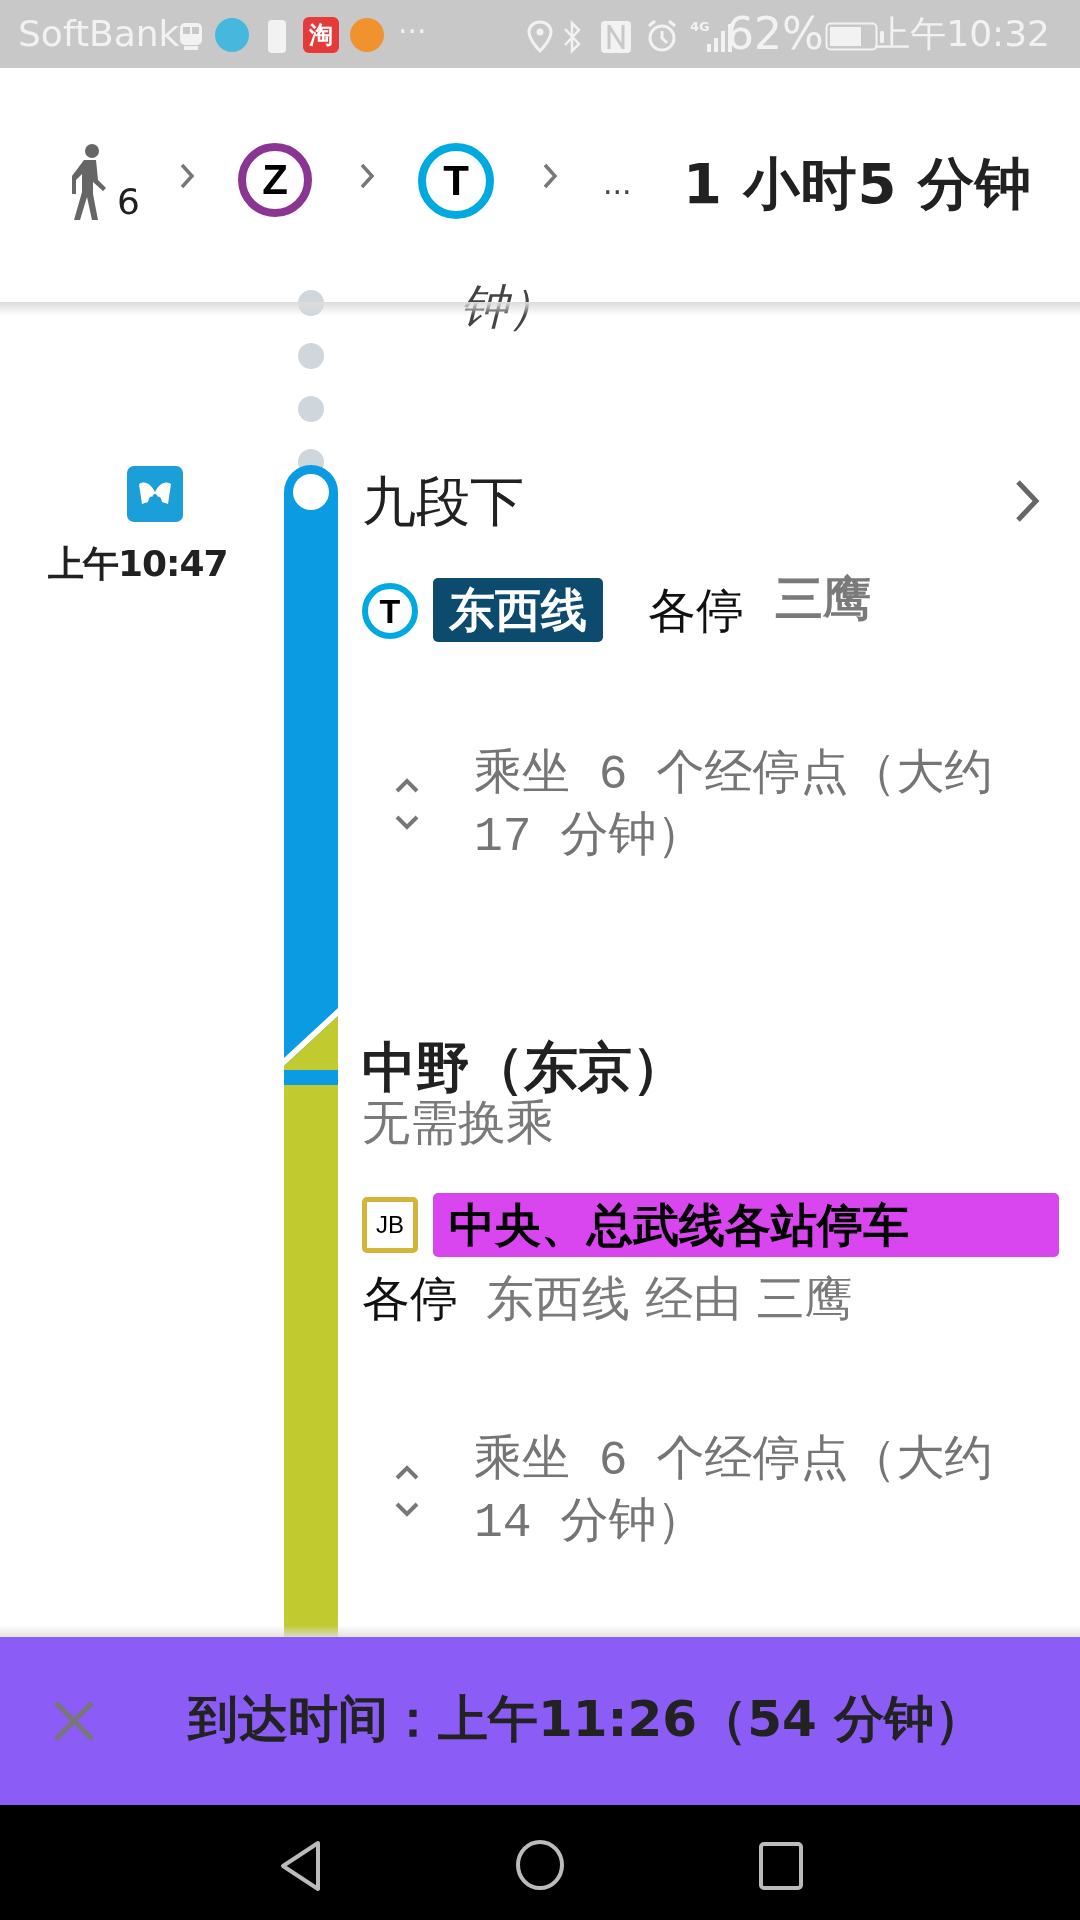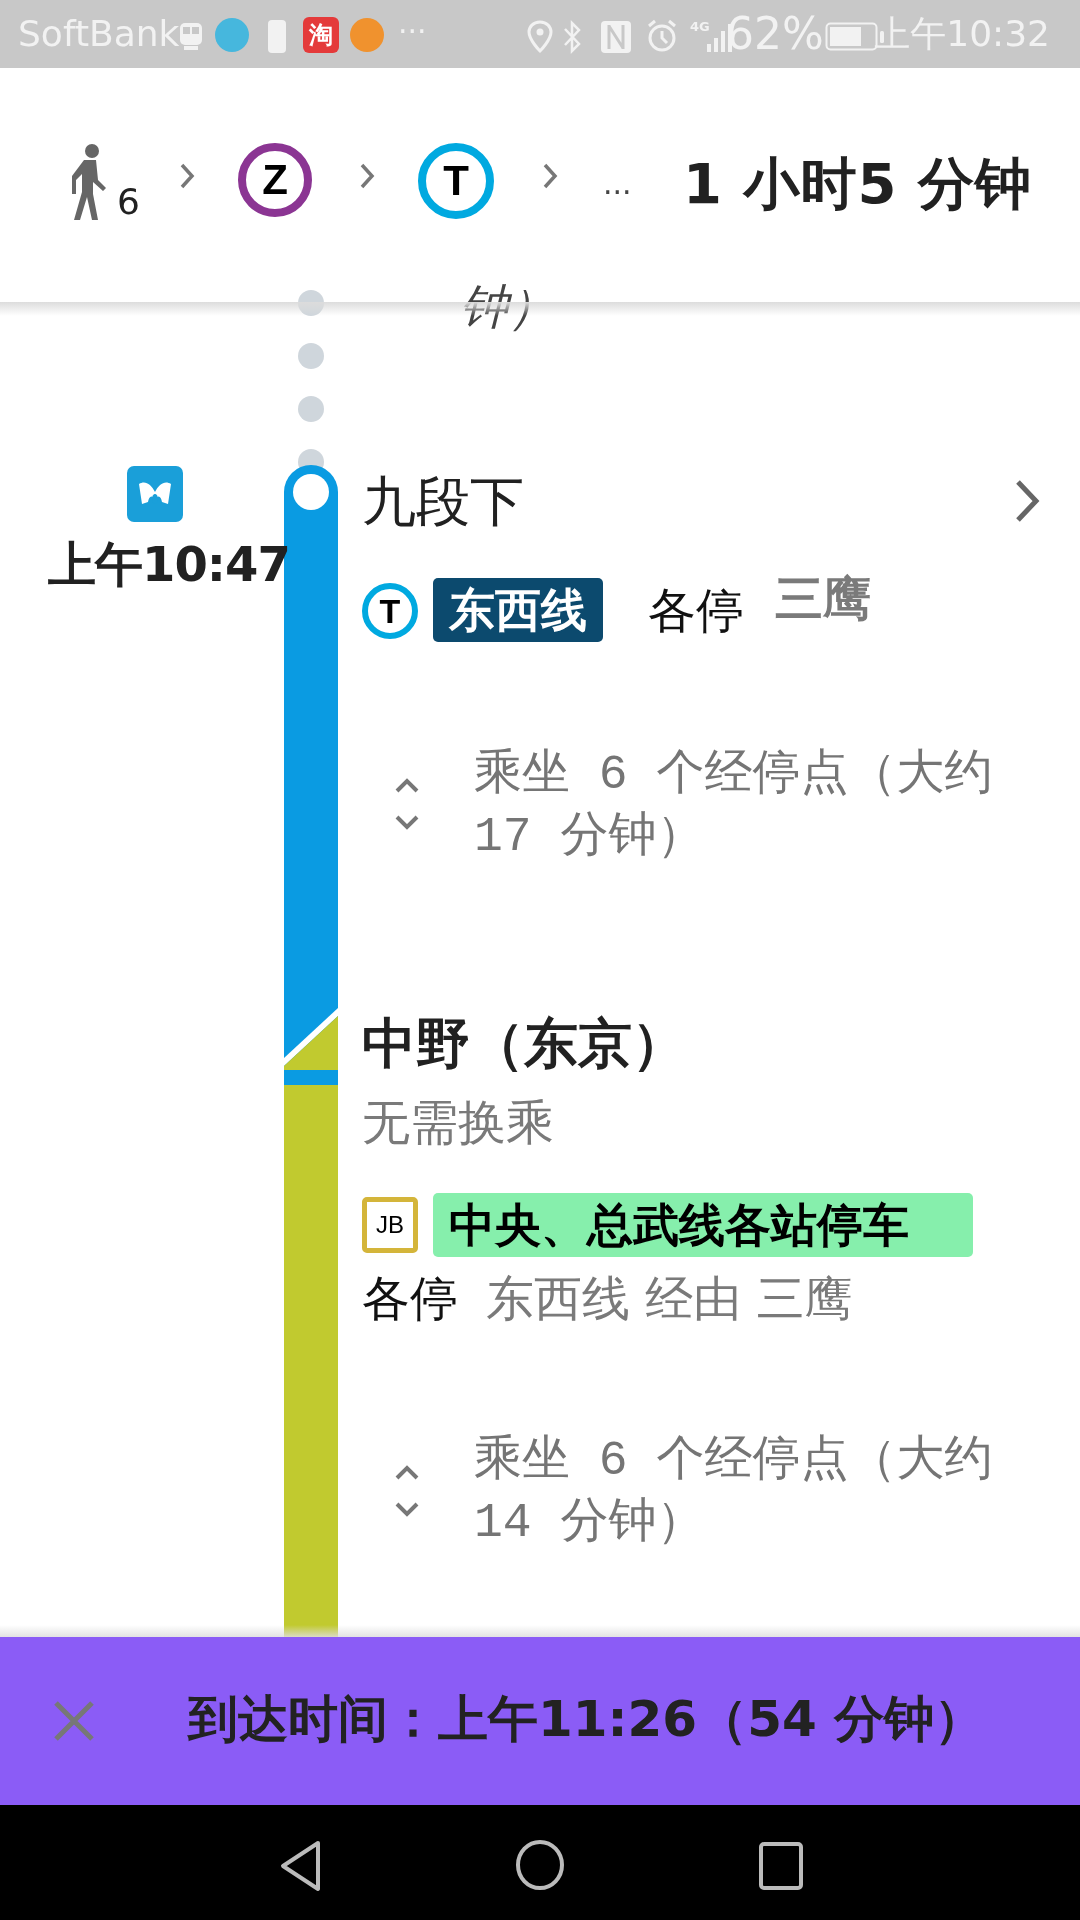--- a/index.html
+++ b/index.html
@@ -17,23 +17,23 @@
   .hchev { position:absolute; top:90px; }
   .route-circle { position:absolute; top:70px; width:64px; height:64px; border-radius:50%; box-sizing:border-box; display:flex; align-items:center; justify-content:center; font-weight:bold; font-size:42px; color:#000; font-family:"Liberation Sans",sans-serif; }
   #duration { position:absolute; left:683px; top:72px; font-size:56px; font-weight:bold; color:#212121; line-height:64px; letter-spacing:1px; }
   
   .dot { position:absolute; width:26px; height:26px; border-radius:50%; background:#cfd6dc; left:298px; }
   #bar-blue { left:284px; top:465px; width:54px; height:620px; background:#0a9be2; border-radius:27px 27px 0 0; }
   #bar-green { left:284px; top:1010px; width:54px; height:627px; background:#c1ca2f; }
   #bar-split { left:284px; top:1000px; width:54px; height:70px; }
   #stop-ring { left:293px; top:474px; width:36px; height:36px; border-radius:50%; background:#fff; }
   .metro-badge { left:127px; top:466px; width:56px; height:56px; background:#1a9fd9; border-radius:7px; }
-  .dep-time { left:48px; top:538px; font-size:48px; font-weight:bold; color:#212121; line-height:52px; letter-spacing:-1px; }
+  .dep-time { left:48px; top:538px; font-size:36px; font-weight:bold; color:#212121; line-height:52px; letter-spacing:-1px; }
   .station { position:absolute; left:362px; font-size:54px; color:#212121; line-height:64px; }
-  .station.bold { font-weight:bold; }
+  .station.bold { font-weight:bold;margin-top:24px; }
   .line-badge { position:absolute; height:64px; border-radius:5px; font-weight:bold; font-size:46px; line-height:64px; padding:0 16px; box-sizing:border-box; }
   .dir-text { position:absolute; font-size:48px; line-height:60px; color:#111; }
   .gray { color:#7a7a7a; }
   .ride-text { position:absolute; left:474px; font-size:48px; line-height:62px; color:#757575; width:560px;font-family:Liberation Mono, monospace; }
   .expand { position:absolute; left:392px; width:30px; }
   #bottom-shadow { left:0; top:1625px; width:1080px; height:14px; background:linear-gradient(rgba(255,255,255,0),#dedede); z-index:4; }
   #bottom { left:0; top:1637px; width:1080px; height:168px; background:#8b5cf6; z-index:6; }
   #arrival { position:absolute; left:188px; top:50px; font-size:50px; color:#222; line-height:64px; font-weight:bold; }
   #navbar { left:0; top:1805px; width:1080px; height:115px; background:#000; z-index:6; }
 </style>
@@ -168,21 +168,21 @@
 </svg>
 <div class="ride-text" style="top:744px;">
   <div>乘坐 6 个经停点（大约</div>
   <div>17 分钟）</div>
 </div>
 
 <div class="station bold" style="top:1012px;">中野（东京）</div>
 <span class="dir-text gray" style="left:362px;top:1092px;">无需换乘</span>
 
 <div class="abs" style="left:362px;top:1197px;width:56px;height:56px;border:5px solid #d4b53a;border-radius:5px;box-sizing:border-box;background:#fff;text-align:center;font-size:24px;line-height:46px;color:#000;font-family:'Liberation Sans',sans-serif;">JB</div>
-<div class="line-badge" style="left:433px;top:1193px;width:540px;background:#86efac;color:#000;font-size:46px;">中央、总武线各站停车</div>
+<div class="line-badge" style="left:433px;top:1193px;width:626px;background:#d946ef;color:#000;font-size:46px;">中央、总武线各站停车</div>
 <span class="dir-text" style="left:362px;top:1268px;">各停</span>
 <span class="dir-text gray" style="left:486px;top:1268px;">东西线 经由 三鹰</span>
 
 <svg class="expand" style="top:1462px" width="30" height="60" viewBox="0 0 30 60">
   <path d="M5 16 L15 6 L25 16" stroke="#777" stroke-width="4" fill="none"></path>
   <path d="M5 42 L15 52 L25 42" stroke="#777" stroke-width="4" fill="none"></path>
 </svg>
 <div class="ride-text" style="top:1430px;">
   <div>乘坐 6 个经停点（大约</div>
   <div>14 分钟）</div>

